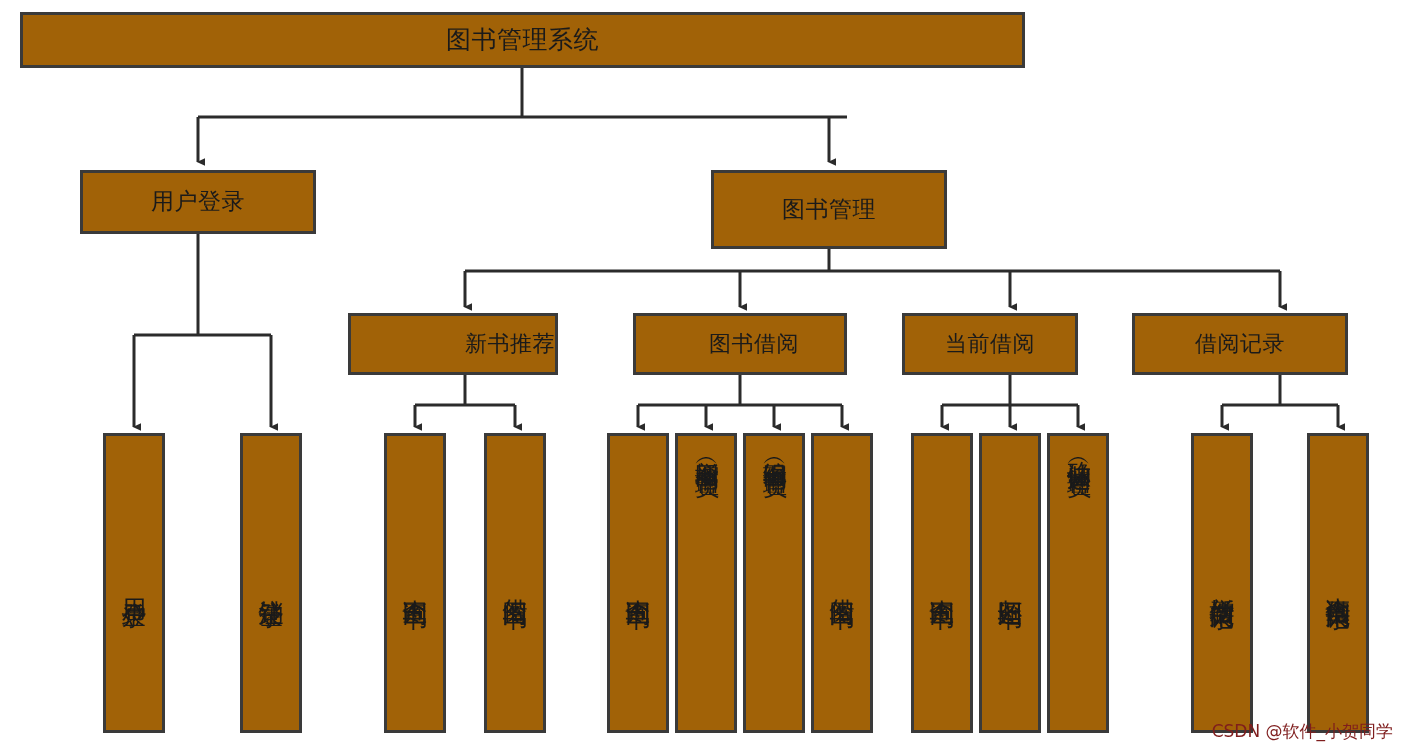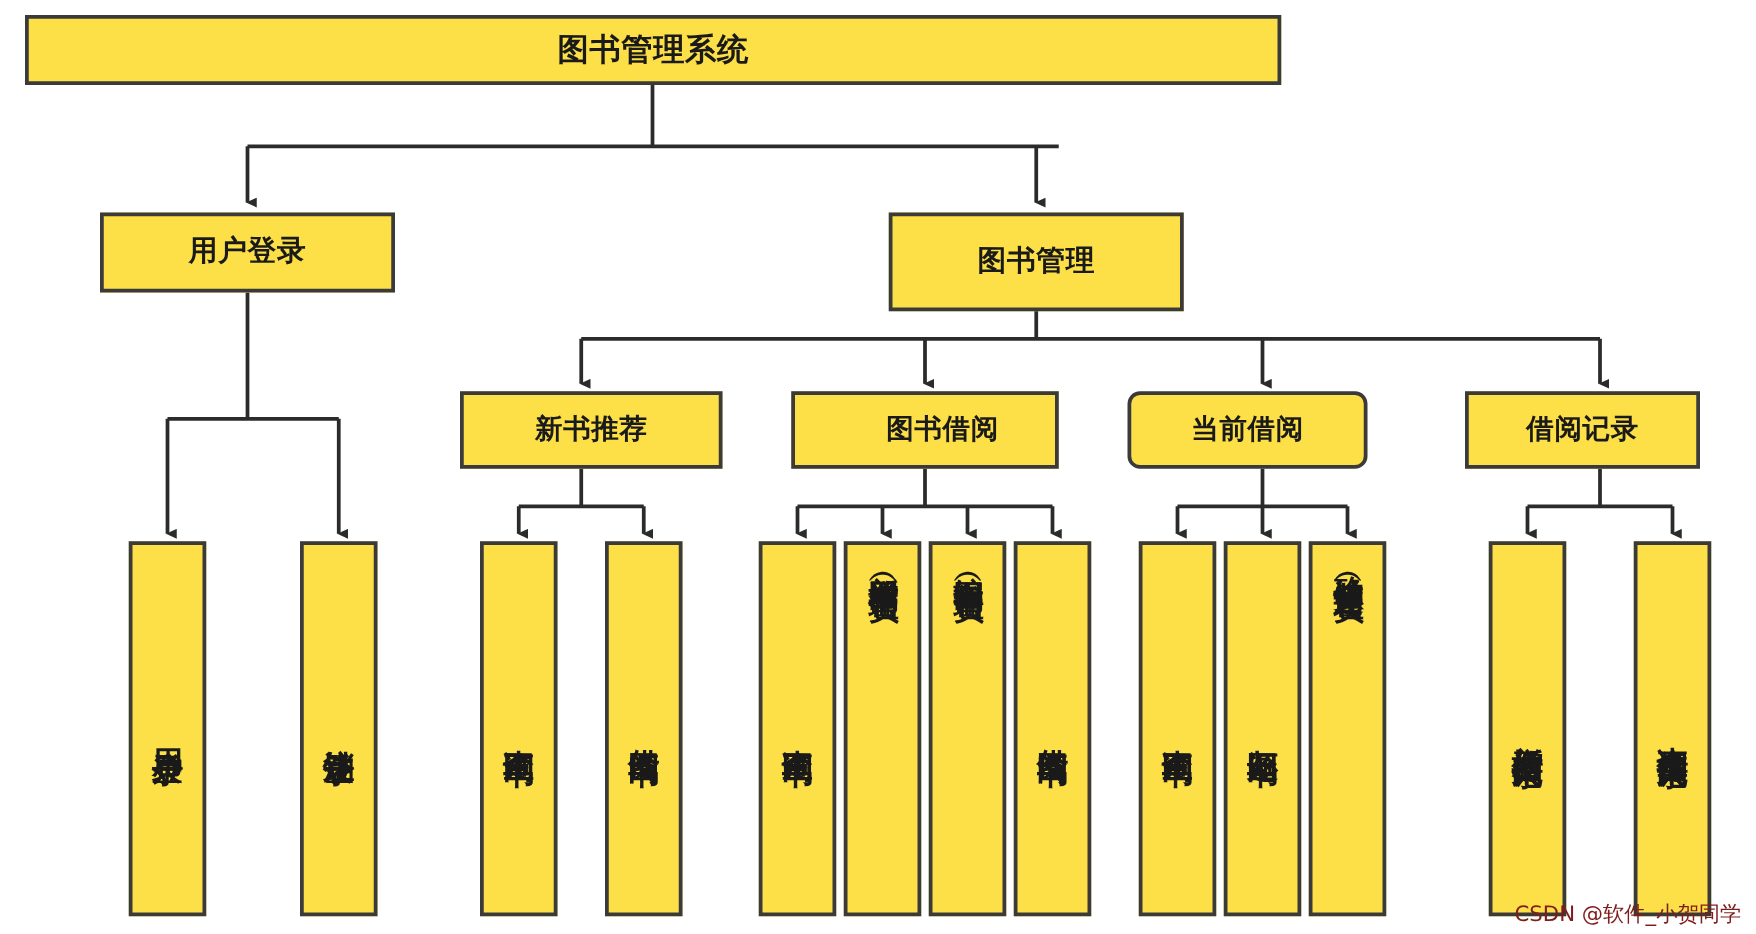--- a/index.html
+++ b/index.html
@@ -22,28 +22,27 @@
     position: absolute;
     left: 0;
     top: 0;
     width: 1405px;
     height: 747px;
     pointer-events: none;
   }
   .node {
     position: absolute;
     box-sizing: border-box;
-    background: #fde047;
+    background: #a16207;
     border: 3px solid #3a3a3a;
     display: flex;
     align-items: center;
     justify-content: center;
     color: #1a1a1a;
     z-index: 2;
-    font-weight: bold;
   }
   .node-label {
     display: block;
     text-align: center;
     line-height: 1.12;
     letter-spacing: 0.5px;
   }
   .node.root {
     border-width: 3px;
   }
@@ -146,30 +145,30 @@
     <span class="node-label">图书管理系统</span>
   </div>
 
   <div class="node level1" style="left:80px; top:170px; width:236px; height:64px;">
     <span class="node-label">用户登录</span>
   </div>
   <div class="node level1" style="left:711px; top:170px; width:236px; height:79px;">
     <span class="node-label">图书管理</span>
   </div>
 
-  <div class="node level2" style="left:368px; top:313px; width:210px; height:62px;">
+  <div class="node level2" style="left:348px; top:313px; width:210px; height:62px;justify-content:flex-end;">
     <span class="node-label">新书推荐</span>
   </div>
   <div class="node level2" style="left:633px; top:313px; width:214px; height:62px;padding-left:28px;">
     <span class="node-label">图书借阅</span>
   </div>
-  <div class="node level2" style="left:902px; top:313px; width:192px; height:62px;border-radius:10px;">
+  <div class="node level2" style="left:902px; top:313px; width:176px; height:62px;">
     <span class="node-label">当前借阅</span>
   </div>
-  <div class="node level2" style="left:1172px; top:313px; width:188px; height:62px;">
+  <div class="node level2" style="left:1132px; top:313px; width:216px; height:62px;">
     <span class="node-label">借阅记录</span>
   </div>
 
   <div class="node leaf center-text" style="left:103px; top:433px; width:62px; height:300px;">
     <span class="node-label">用户登录</span>
   </div>
   <div class="node leaf center-text" style="left:240px; top:433px; width:62px; height:300px;">
     <span class="node-label">注销登录</span>
   </div>
 

